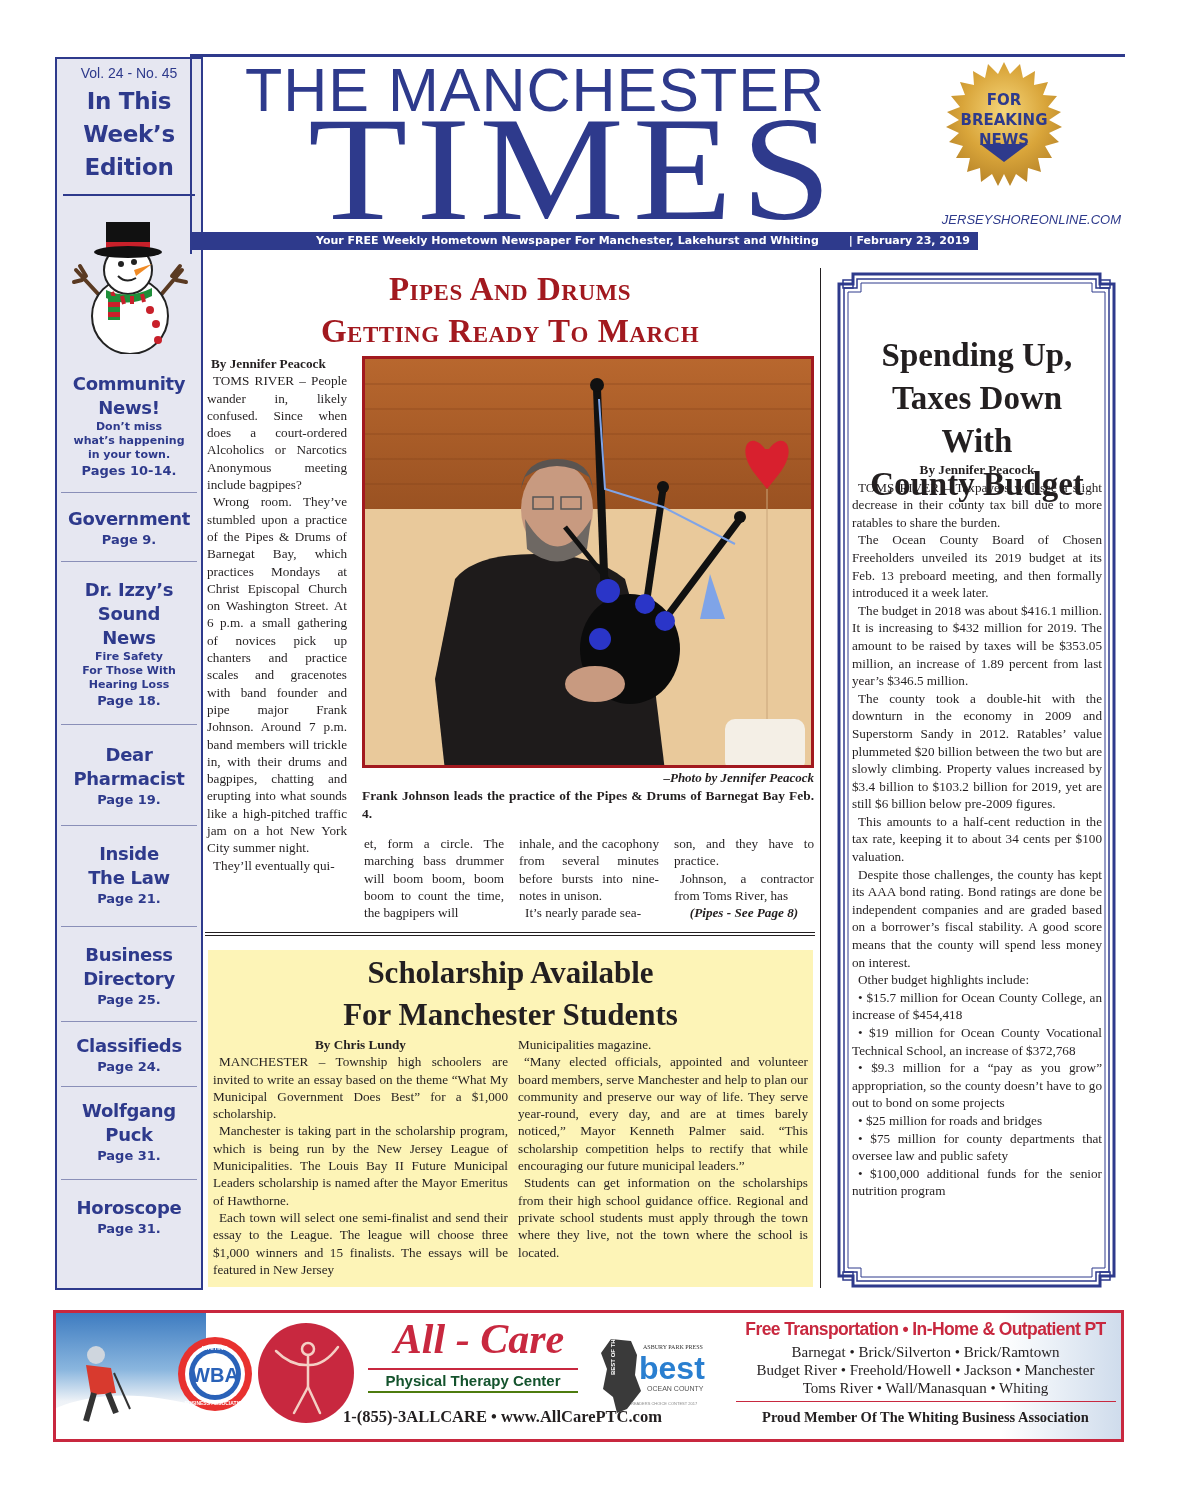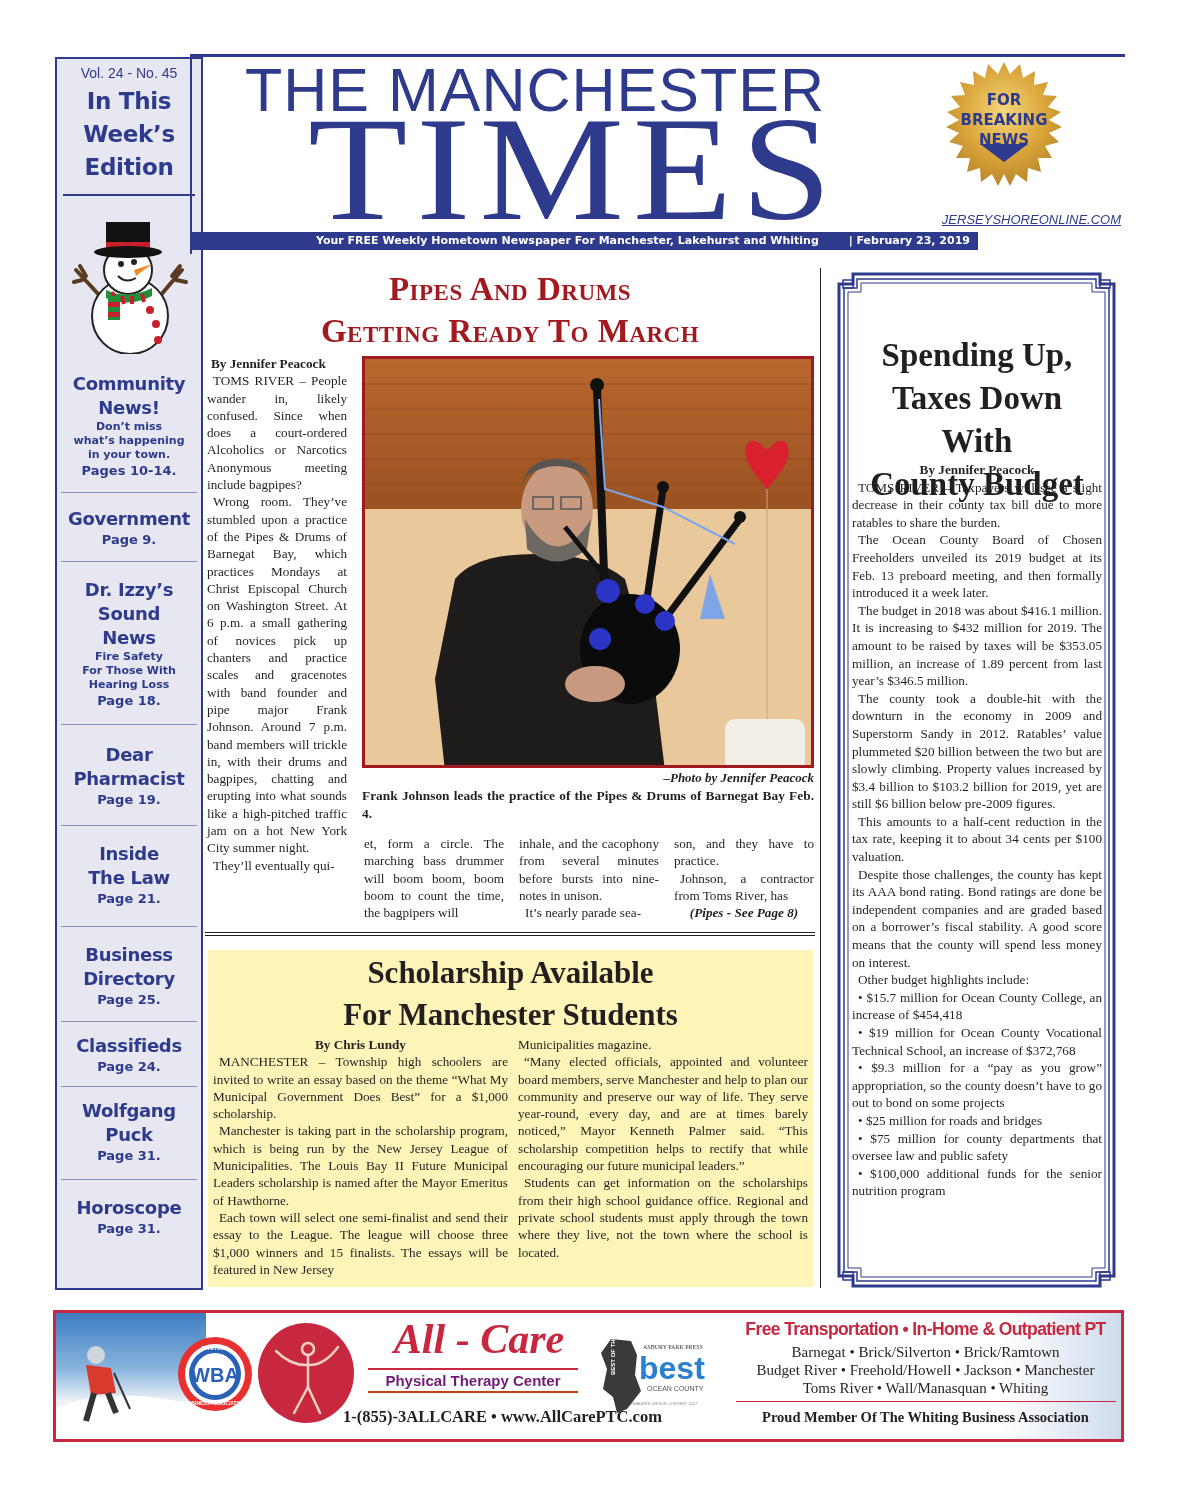--- a/index.html
+++ b/index.html
@@ -36,21 +36,21 @@
     color: #2e3a8c; letter-spacing: 8px; white-space: nowrap;
     transform: scaleX(1.1); transform-origin: left top;
   }
   .badge { position: absolute; left: 942px; top: 62px; width: 124px; height: 124px; }
   .badge-text {
     position: absolute; left: 942px; top: 90px; width: 124px; text-align: center;
     font-family: "DejaVu Sans", sans-serif; font-weight: bold; color: #2e3a8c; font-size: 15px; line-height: 20px;
   }
   .site-url {
     position: absolute; left: 926px; top: 212px; width: 195px; text-align: right;
-    font-family: "Liberation Sans", sans-serif; font-style: italic; font-size: 13px; color: #2e3a8c; text-decoration: underline;
+    font-family: "Liberation Sans", sans-serif; font-style: italic; font-size: 13px; color: #2e3a8c;
   }
   .tagline-bar {
     position: absolute; left: 190px; top: 232px; width: 788px; height: 18px; background: #2e3a8c;
     font-family: "DejaVu Sans", sans-serif; font-size: 11px; color: #ffffff; font-weight: bold;
   }
   .tagline-bar .tag { position: absolute; left: 126px; top: 2px; }
   .tagline-bar .date { position: absolute; right: 8px; top: 2px; }
 
   
   .lead-headline {
@@ -95,22 +95,22 @@
   
   .ad { position: absolute; left: 53px; top: 1310px; width: 1071px; height: 132px; border: 3px solid #c8283f; background: #ffffff; overflow: hidden; }
   .ad-skier { position: absolute; left: 0; top: 0; width: 150px; height: 126px; background: linear-gradient(180deg, #3e7cc1 0%, #8ab6de 45%, #eef2f7 70%, #ffffff 100%); }
   .ad-skyright { position: absolute; right: 0; top: 0; width: 120px; height: 126px; background: linear-gradient(90deg, rgba(255,255,255,0) 0%, #cfdcec 100%); }
   .ad-allcare {
     position: absolute; left: 318px; top: 2px; width: 210px; text-align: center;
     font-family: "Liberation Serif", serif; font-style: italic; font-weight: bold; font-size: 42px; color: #c8283f;
   }
   .ad-ptc {
     position: absolute; left: 312px; top: 55px; width: 210px; text-align: center;
-    font-family: "Liberation Sans", sans-serif; font-weight: bold; font-size: 15px; color: #701a75;
-    border-top: 2px solid #c8283f; border-bottom: 2px solid #c2410c; padding: 2px 0;
+    font-family: "Liberation Sans", sans-serif; font-weight: bold; font-size: 15px; color: #14532d;
+    border-top: 2px solid #c8283f; border-bottom: 2px solid #4d7c0f; padding: 2px 0;
   }
   .ad-phone { position: absolute; left: 287px; top: 94px; width: 350px; font-family: "Liberation Serif", serif; font-weight: bold; font-size: 16.5px; color: #231f20; }
   .ad-free {
     position: absolute; left: 672px; top: 6px; width: 395px; text-align: center;
     font-family: "Liberation Sans", sans-serif; font-weight: bold; font-size: 17.5px; color: #c8283f; letter-spacing: -0.6px;
   }
   .ad-towns { position: absolute; left: 672px; top: 30px; width: 395px; text-align: center; font-family: "Liberation Serif", serif; font-weight: normal; font-size: 15px; line-height: 18px; color: #231f20; }
   .ad-rule { position: absolute; left: 680px; top: 88px; width: 380px; height: 1px; background: #c8283f; }
   .ad-member { position: absolute; left: 672px; top: 96px; width: 395px; text-align: center; font-family: "Liberation Serif", serif; font-weight: bold; font-size: 14.5px; color: #231f20; }
 </style>

